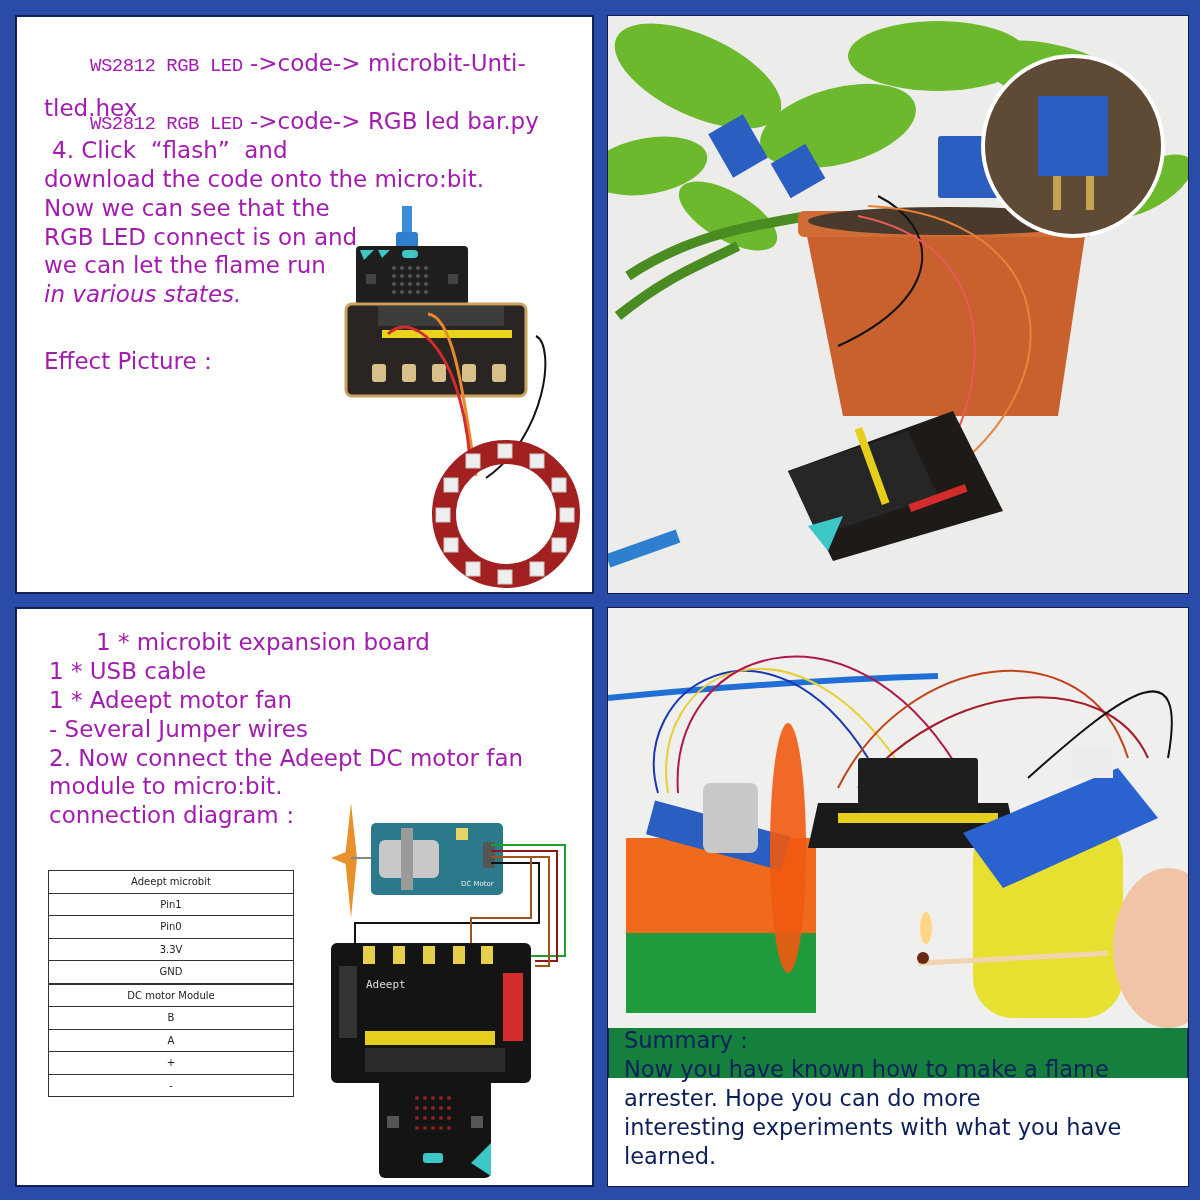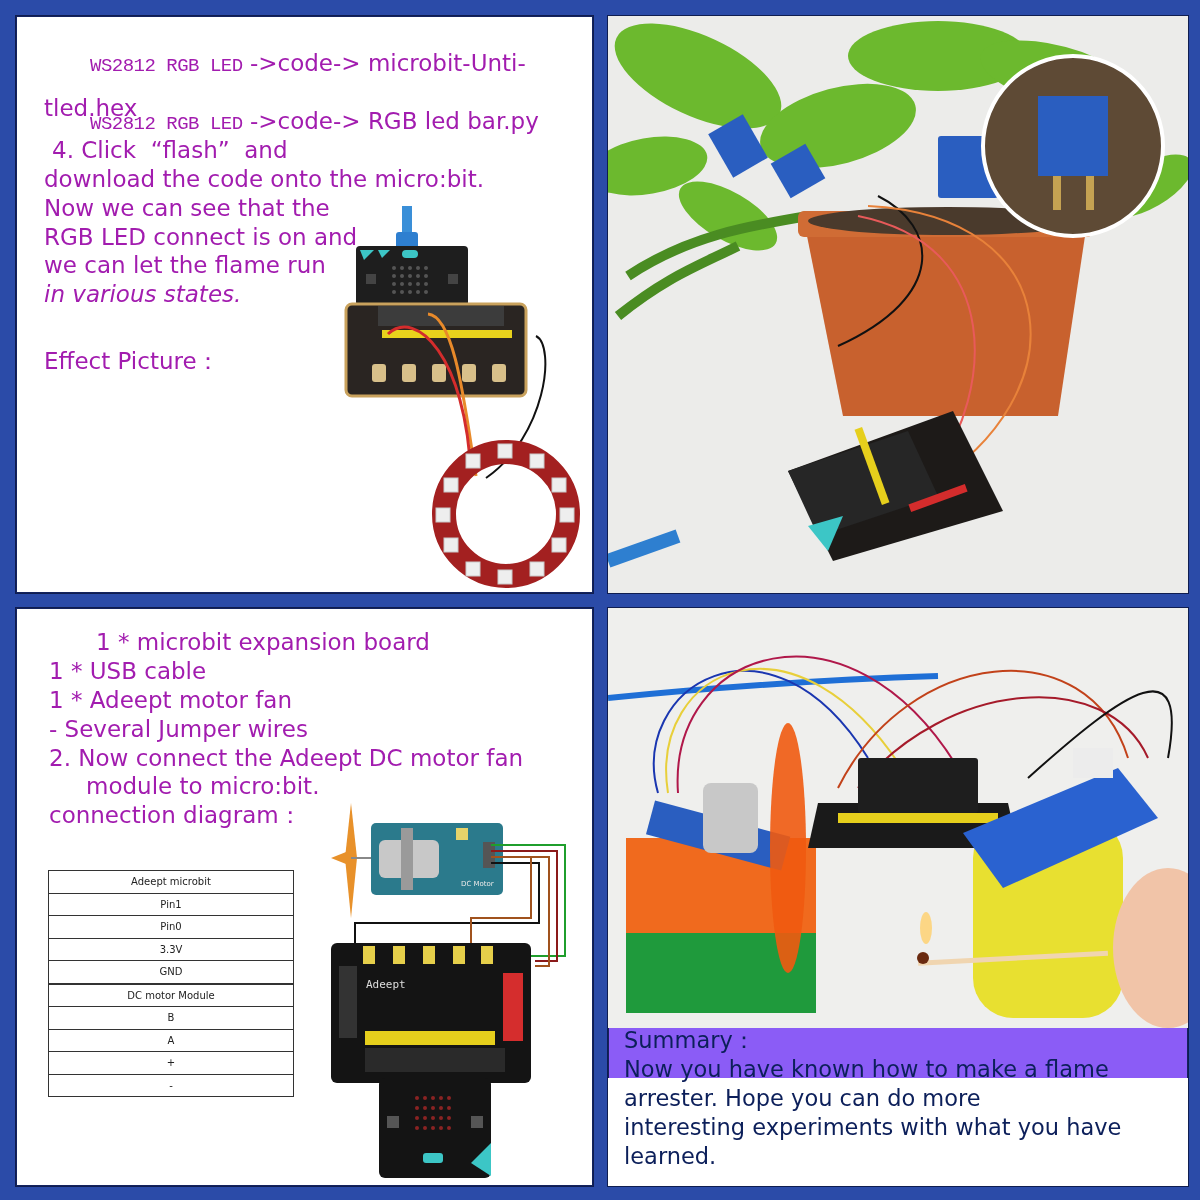--- a/index.html
+++ b/index.html
@@ -10,21 +10,21 @@
     position:relative;
   }
   .panel {
     position:absolute; background:#ffffff; overflow:hidden;
     box-shadow: inset 0 0 0 1px #14235e;
     border:1px solid #0f1d50;
   }
   #p1 { left:15px; top:15px; width:577px; height:577px; }
   #p2 { left:607px; top:15px; width:580px; height:577px; background:#eeeeec; }
   #p3 { left:15px; top:607px; width:577px; height:578px; }
-  #p4 { left:607px; top:607px; width:580px; height:578px; background:#8b5cf6; }
+  #p4 { left:607px; top:607px; width:580px; height:578px; background:#15803d; }
 
   .txt { position:absolute; color:#a21caf; font-size:23px; line-height:29px; white-space:nowrap; }
   .mono { font-family:"Liberation Mono","DejaVu Sans Mono", monospace; font-size:19px; letter-spacing:-0.5px; }
 
   
   .conn-table { position:absolute; left:32px; top:262px; width:246px; border-collapse:collapse; }
   .conn-table td {
     border:1px solid #333; height:21.5px; padding:0; text-align:center;
     font-family:"DejaVu Sans","Liberation Sans",sans-serif; font-size:10px; color:#222;
   }
@@ -168,21 +168,21 @@
     <path d="M0,545 L70,520" stroke="#2e7fd0" stroke-width="14"></path>
   </svg>
 </div>
 
 <div class="panel" id="p3">
   <div class="txt" style="left:33px; top:20px;margin-left:47px;">1 * microbit expansion board</div>
   <div class="txt" style="left:33px; top:49px;">1 * USB cable</div>
   <div class="txt" style="left:33px; top:78px;">1 * Adeept motor fan</div>
   <div class="txt" style="left:33px; top:107px;">- Several Jumper wires</div>
   <div class="txt" style="left:33px; top:136px;">2. Now connect the Adeept DC motor fan</div>
-  <div class="txt" style="left:33px; top:164px;margin-left:37px;">module to micro:bit.</div>
+  <div class="txt" style="left:33px; top:164px;">module to micro:bit.</div>
   <div class="txt" style="left:33px; top:193px;">connection diagram：</div>
 
   <table class="conn-table">
     <tbody>
         <tr>
           <td>Adeept microbit</td>
         </tr>
     <tr>
           <td>Pin1</td>
         </tr>

